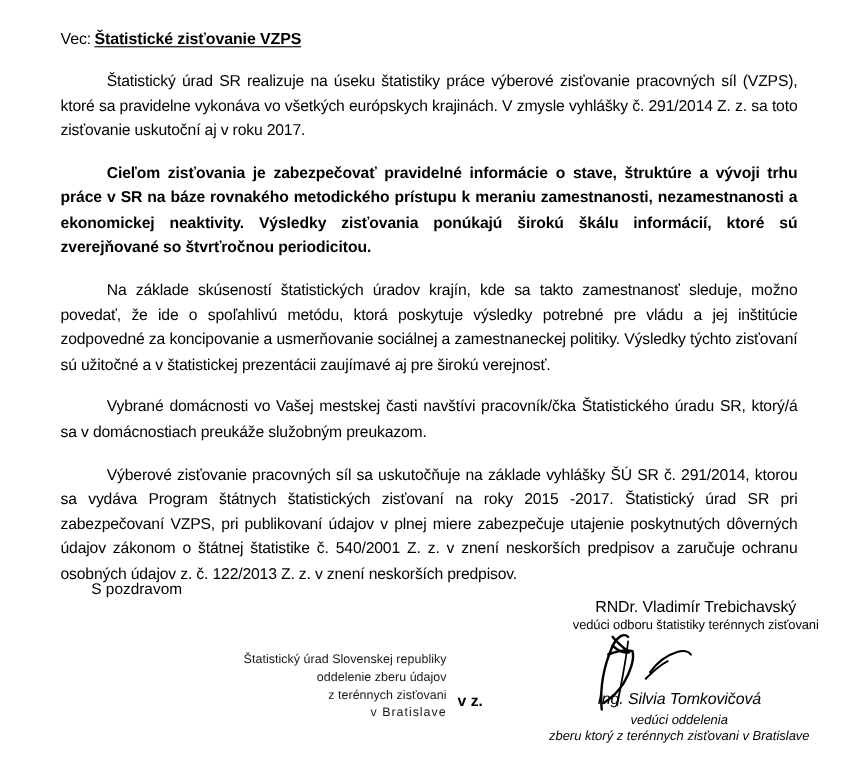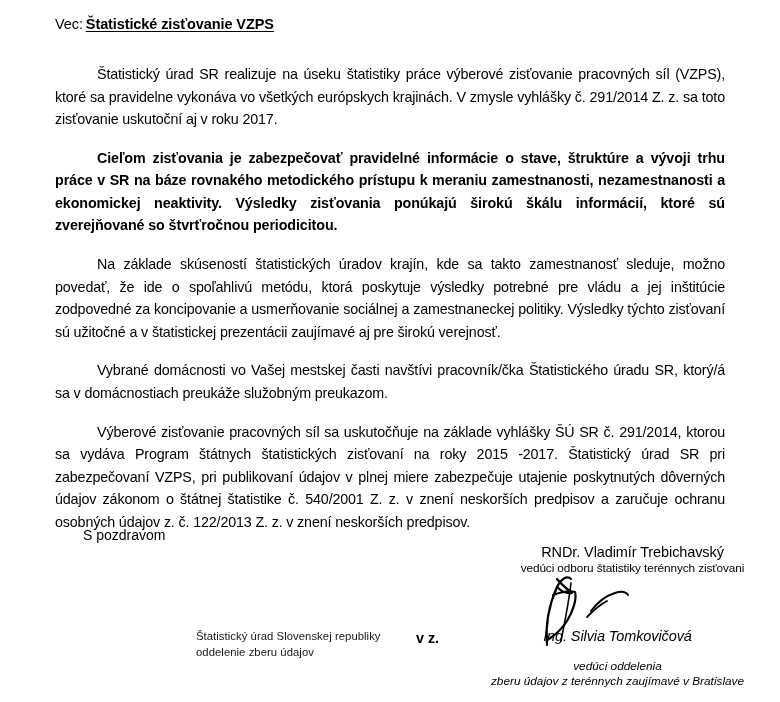--- a/index.html
+++ b/index.html
@@ -19,21 +19,21 @@
 
   .page {
     position: absolute;
     inset: 0;
   }
 
   
   .subject-line {
     position: absolute;
     left: 55px;
-    top: 16px;
+    top: 28px;
     font-size: 14.5px;
     letter-spacing: -0.1px;
     white-space: nowrap;
   }
   .subject-label {
     font-weight: normal;
   }
   .subject-value {
     font-weight: bold;
     text-decoration: underline;
@@ -90,26 +90,25 @@
     letter-spacing: -0.1px;
     white-space: nowrap;
   }
 
   
   .stamp-block {
     position: absolute;
     left: 196px;
     top: 592px;
     width: 210px;
-    text-align: left;
+    text-align: right;
     font-size: 11.3px;
     line-height: 1.42;
     letter-spacing: 0.05px;
     color: #171717;
-    margin-top: 36px;
   }
   .stamp-line-4 {
     letter-spacing: 0.9px;
   }
 
   
   .vz-label {
     position: absolute;
     left: 416px;
     top: 630px;
@@ -127,21 +126,21 @@
     text-align: center;
     font-style: italic;
   }
   .sig-name-deputy {
     font-size: 14.5px;
     letter-spacing: -0.1px;
     white-space: nowrap;
   }
   .sig-role-deputy-1 {
     font-size: 11.8px;
-    margin-top: 15px;
+    margin-top: 3px;
     white-space: nowrap;
   }
   .sig-role-deputy-2 {
     font-size: 11.8px;
     margin-top: 1px;
     white-space: nowrap;
   }
 
   
   .handwritten-signature {
@@ -178,28 +177,30 @@
   <div class="closing">S pozdravom</div>
 
   <div class="sig-right-top">
     <div class="sig-name-main">RNDr. Vladimír Trebichavský</div>
     <div class="sig-role-main">vedúci odboru štatistiky terénnych zisťovani</div>
   </div>
 
   <div class="stamp-block">
     <div>Štatistický úrad Slovenskej republiky</div>
     <div>oddelenie zberu údajov</div>
+    <div>z terénnych zisťovani</div>
+    <div class="stamp-line-4">v Bratislave</div>
   </div>
 
   <div class="vz-label">v z.</div>
 
   <div class="sig-right-bottom">
     <div class="sig-name-deputy">Ing. Silvia Tomkovičová</div>
     <div class="sig-role-deputy-1">vedúci oddelenia</div>
-    <div class="sig-role-deputy-2">zberu údajov z terénnych zaujímavé v Bratislave</div>
+    <div class="sig-role-deputy-2">zberu ktorý z terénnych zisťovani v Bratislave</div>
   </div>
 
   <div class="handwritten-signature">
     <svg viewBox="0 0 160 90" xmlns="http://www.w3.org/2000/svg">
       <g fill="none" stroke="#000000" stroke-linecap="round" stroke-linejoin="round">
 
         <path d="M60 80 C58 58, 62 40, 70 22 C74 14, 80 10, 84 14" stroke-width="2.2"></path>
         <path d="M70 22 C74 26, 79 29, 85 28 C80 24, 74 19, 70 14" stroke-width="2.2"></path>
         <path d="M66 30 C74 27, 82 25, 88 27 C90 34, 86 46, 80 56 C75 64, 68 70, 62 74" stroke-width="2.2"></path>
 

